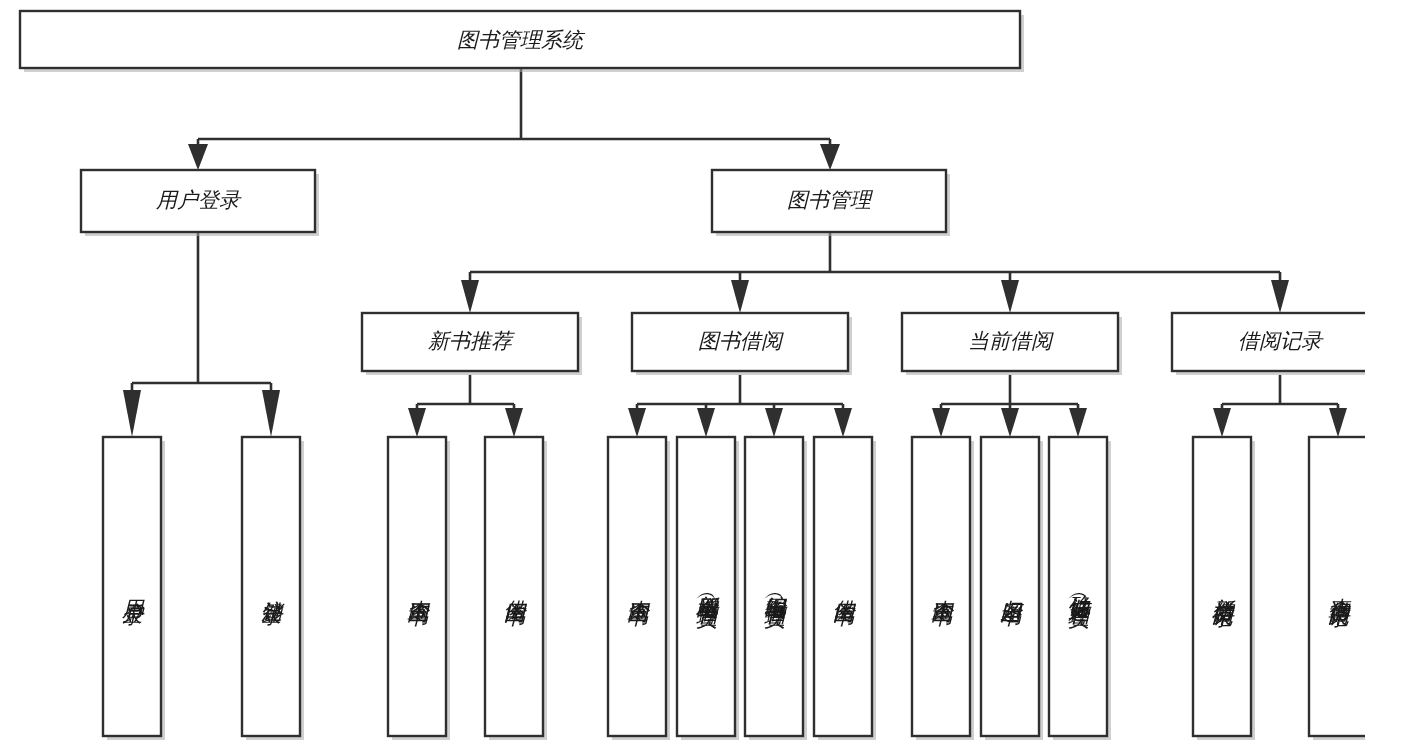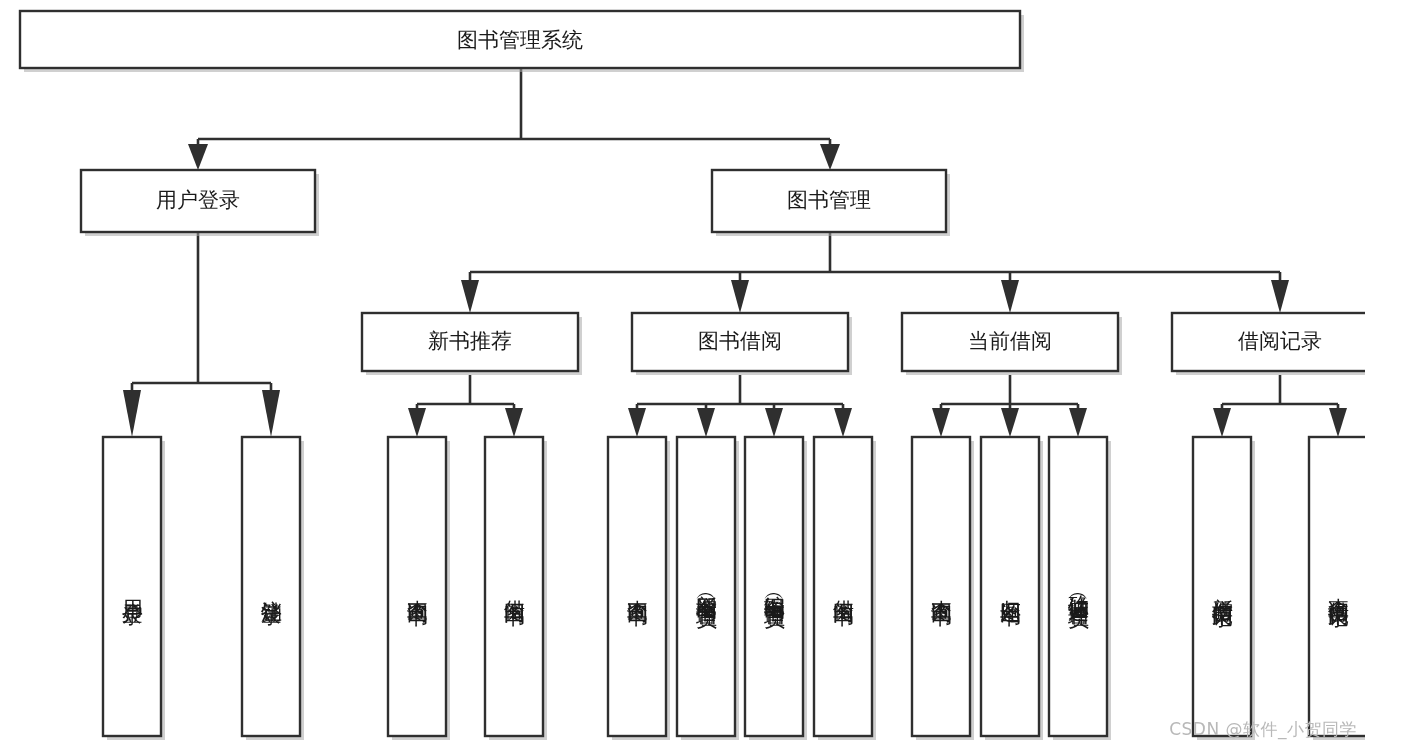--- a/index.html
+++ b/index.html
@@ -10,20 +10,21 @@
   }
   body {
     font-family: "DejaVu Sans", "Liberation Sans", sans-serif;
   }
   #diagram-root {
     position: relative;
     width: 1365px;
     height: 747px;
     background: #ffffff;
     overflow: hidden;
+    font-style: italic;
   }
   svg#flow-svg {
     position: absolute;
     left: 0;
     top: 0;
     width: 1405px;
     height: 747px;
     display: block;
   }
   .node-box {
@@ -266,15 +267,14 @@
   </div>
 
   <div class="leaf-label-wrap" style="left:1193px; top:437px; width:58px; height:299px;">
     <span class="leaf-label">新增借阅记录</span>
   </div>
 
   <div class="leaf-label-wrap" style="left:1309px; top:437px; width:58px; height:299px;">
     <span class="leaf-label">查询借阅记录</span>
   </div>
 
-  <div class="watermark">CSDN @软件_小贺同学</div>
 
 </div>
 
 </body></html>

